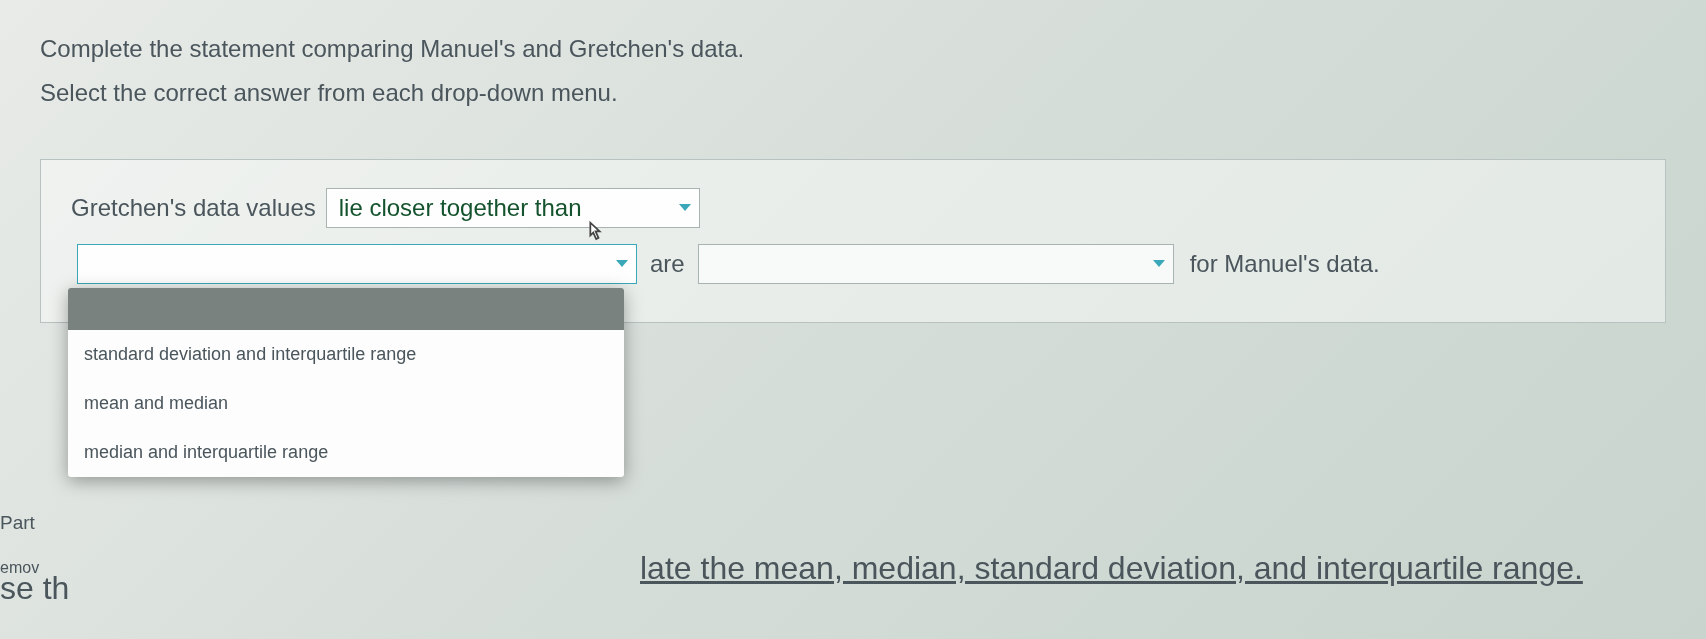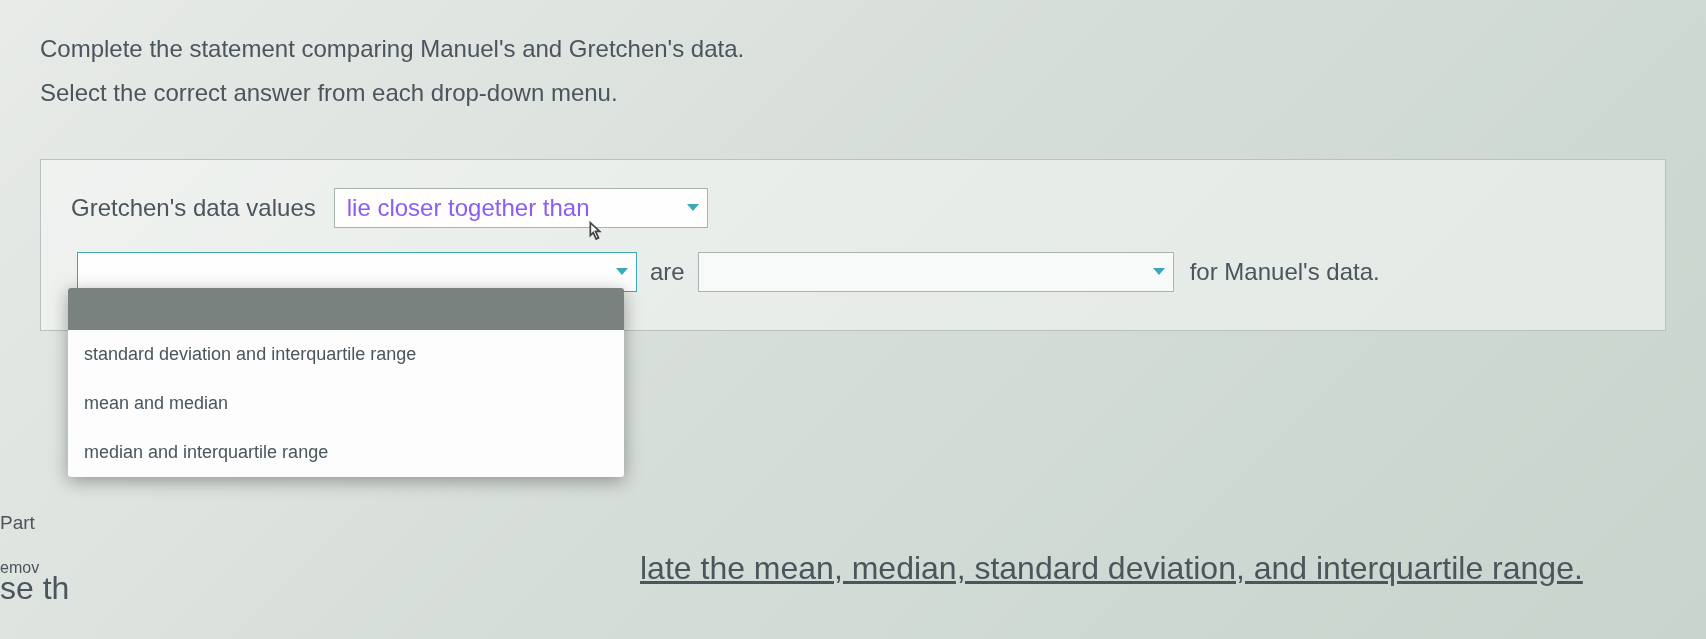--- a/index.html
+++ b/index.html
@@ -29,22 +29,22 @@
       margin: 20px 40px;
       border: 1px solid #b8c2c0;
       background: rgba(250, 252, 250, 0.5);
       padding: 28px 30px 38px 30px;
       position: relative;
     }
     .sentence-line {
       display: flex;
       align-items: center;
       flex-wrap: wrap;
-      gap: 12px;
-      margin-bottom: 24px;
+      gap: 4px;
+      margin-bottom: 16px;
     }
     .text-segment {
       color: #4a555c;
       white-space: nowrap;
     }
     .dropdown {
       display: inline-flex;
       align-items: center;
       border: 1px solid #a8b4b2;
       background: #fdfefd;
@@ -60,21 +60,21 @@
     .dropdown.wide2 {
       width: 560px;
       border: 1.5px solid #3aa8b8;
     }
     .dropdown.wide3 {
       width: 476px;
       background: #f8faf9;
     }
     .dropdown-text {
       flex: 1;
-      color: #8b5cf6;
+      color: #14532d;
       white-space: nowrap;
       overflow: hidden;
     }
     .dropdown-caret {
       width: 0;
       height: 0;
       border-left: 6px solid transparent;
       border-right: 6px solid transparent;
       border-top: 7px solid #3aa8b8;
       margin-left: 8px;

